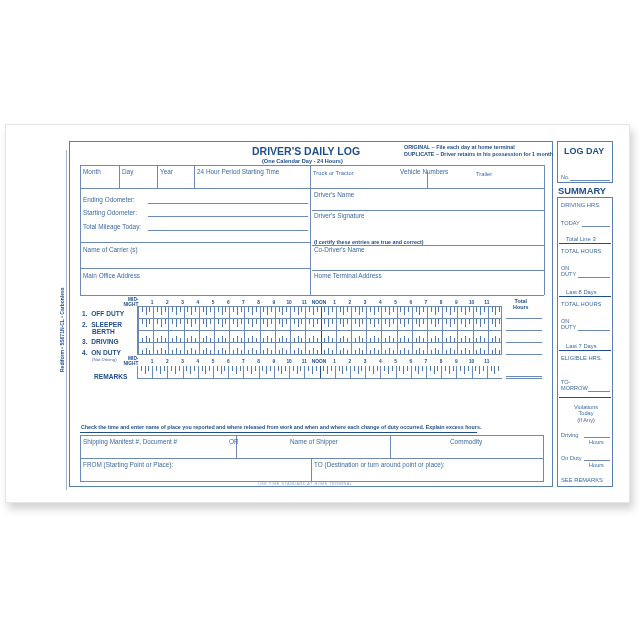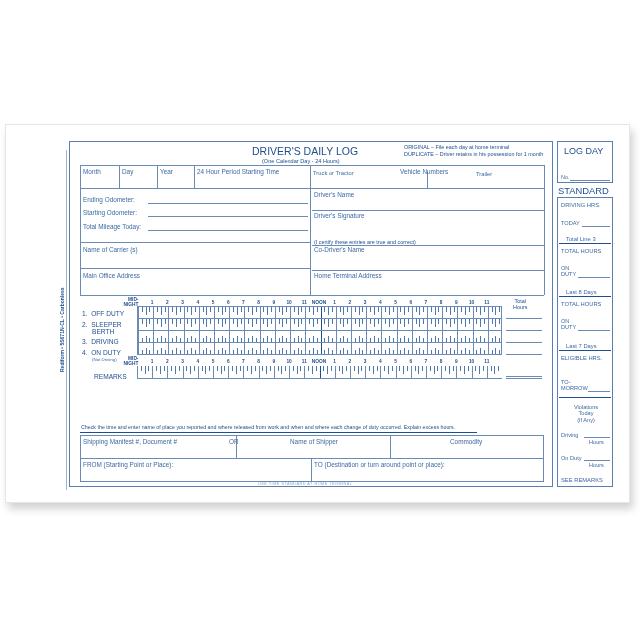--- a/index.html
+++ b/index.html
@@ -1,21 +1,21 @@
 <!DOCTYPE html>
 <html><head>
 <meta charset="utf-8">
 <style>
   html,body{margin:0;padding:0;}
   body{width:640px;height:640px;background:#ffffff;position:relative;overflow:hidden;font-family:"Liberation Sans",sans-serif;color:#1f4e8c;}
   .page{position:absolute;left:5px;top:124px;width:623px;height:377px;background:#fff;border:1px solid #e6e6e6;box-shadow:3px 6px 8px rgba(0,0,0,0.18);}
   .abs{position:absolute;}
   .form{position:absolute;left:69px;top:141px;width:484px;height:346px;border:1.5px solid #5a7fae;box-sizing:border-box;}
   .t{position:absolute;white-space:nowrap;font-size:6.4px;color:#3d6aa3;}
-  .tb{position:absolute;white-space:nowrap;font-weight:normal;color:#1f4e8c;}
+  .tb{position:absolute;white-space:nowrap;font-weight:bold;color:#1f4e8c;}
   .hl{position:absolute;height:0;border-top:1px solid #6b8bb6;}
   .vl{position:absolute;width:0;border-left:1px solid #6b8bb6;}
   .side{position:absolute;left:557px;border:1.5px solid #5a7fae;box-sizing:border-box;}
   .grid-row{position:absolute;left:137px;width:365px;border:1px solid #6b8bb6;box-sizing:border-box;}
   .tick{position:absolute;bottom:0;width:0;border-left:1px solid #4f78ad;}
   .hr-label{position:absolute;font-size:4.8px;font-weight:bold;color:#1f4e8c;transform:translateX(-50%);}
   .rotated{position:absolute;left:59px;top:372px;transform:rotate(-90deg);transform-origin:left top;font-size:5px;font-weight:bold;color:#1f4e8c;white-space:nowrap;}
 </style>
 </head>
 <body>
@@ -647,21 +647,21 @@
 <div class="t" style="left:450px;top:438px;">Commodity</div>
 <div class="t" style="left:83px;top:461px;">FROM (Starting Point or Place):</div>
 <div class="t" style="left:314px;top:461px;">TO (Destination or turn around point or place):</div>
 <div class="t" style="left:258px;top:482px;font-size:3.8px;color:#8aa3c6;letter-spacing:0.5px;">USE TIME STANDARD AT HOME TERMINAL</div>
 
 <div class="side" style="top:141px;width:56px;height:42px;"></div>
 <div class="tb" style="left:564px;top:146px;font-size:9px;">LOG DAY</div>
 <div class="t" style="left:561px;top:174px;font-size:5.4px;">No.</div>
 <div class="hl" style="left:570px;top:180px;width:40px;"></div>
 
-<div class="tb" style="left:558px;top:185px;font-size:9.4px;">STANDARD</div>
+<div class="tb" style="left:558px;top:185px;font-size:9.4px;">SUMMARY</div>
 
 <div class="side" style="top:197px;width:56px;height:290px;"></div>
 <div class="t" style="left:561px;top:202px;font-size:5.8px;">DRIVING  HRS.</div>
 <div class="t" style="left:561px;top:220px;font-size:5.6px;">TODAY</div>
 <div class="hl" style="left:582px;top:226px;width:28px;"></div>
 <div class="t" style="left:566px;top:236px;font-size:5.8px;">Total Line 3</div>
 <div class="hl" style="left:559px;top:243px;width:52px;border-top:1.5px solid #1f4e8c;"></div>
 <div class="t" style="left:561px;top:248px;font-size:5.8px;">TOTAL  HOURS</div>
 <div class="t" style="left:561px;top:266px;font-size:5.6px;line-height:5.6px;"><span>ON</span><br><span>DUTY</span></div>
 <div class="hl" style="left:578px;top:277px;width:32px;"></div>

